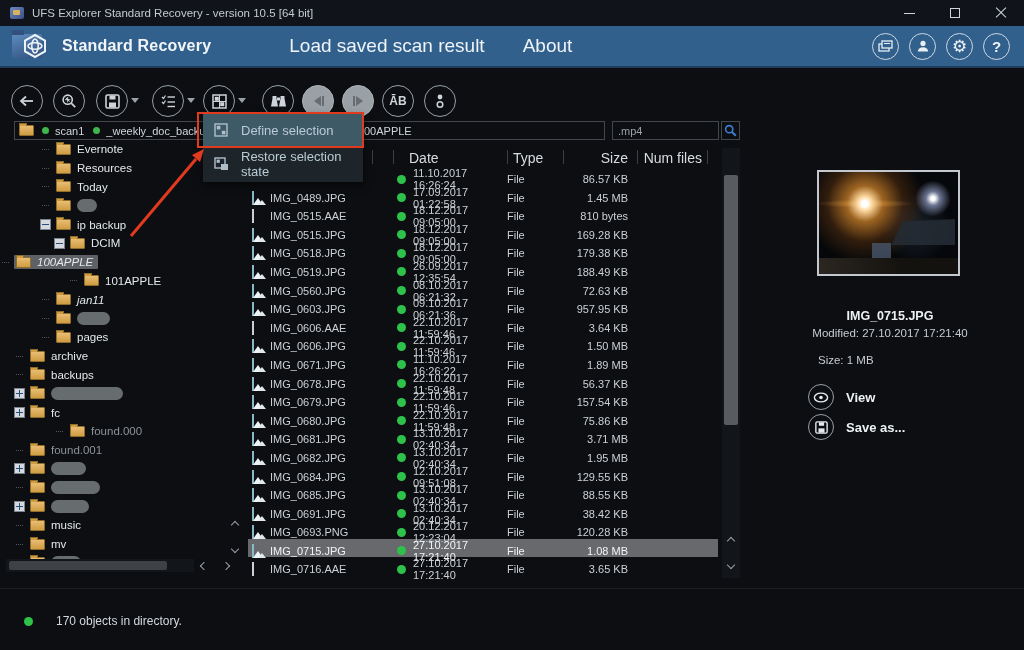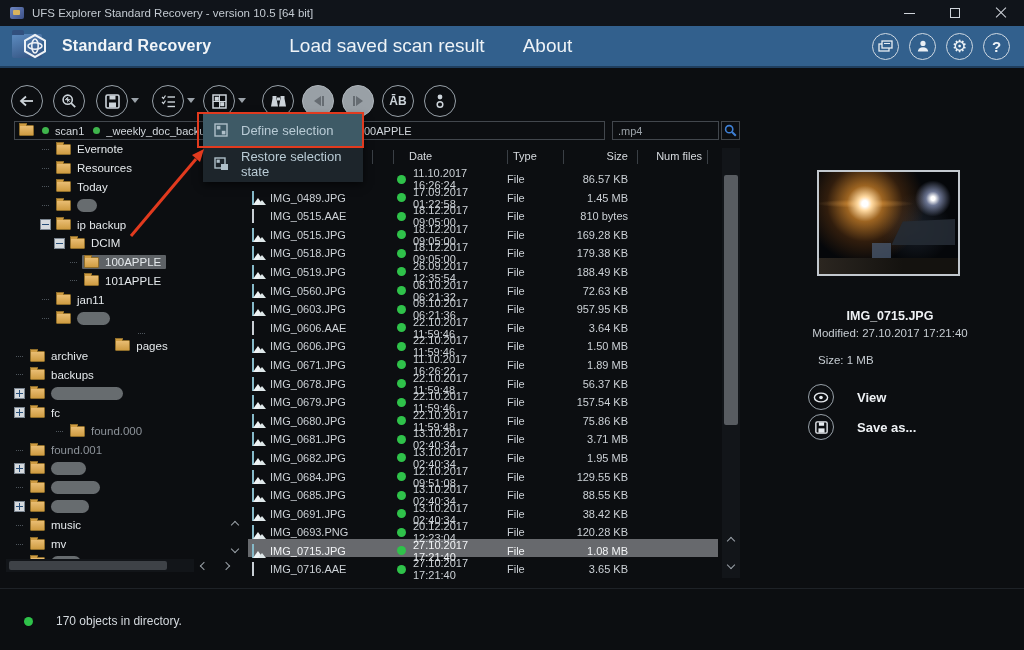--- a/index.html
+++ b/index.html
@@ -76,21 +76,21 @@
   .chev.right{transform:rotate(-45deg);}
   .tree-vup{position:absolute;left:232px;top:522px;}
   .tree-vdn{position:absolute;left:232px;top:546px;}
   .hsb-track{position:absolute;left:6px;top:559px;width:188px;height:13px;background:#121519;}
   .hsb-thumb{position:absolute;left:9px;top:561px;width:158px;height:9px;background:#3e4247;border-radius:2px;}
   .hsb-left{position:absolute;left:201px;top:563px;}
   .hsb-right{position:absolute;left:223px;top:563px;}
 
   
   .flist{position:absolute;left:248px;top:144px;width:470px;height:434px;}
-  .fheader{position:absolute;left:0;top:4px;width:470px;height:18px;font-size:11px;color:#d8dce0;}
+  .fheader{position:absolute;left:0;top:4px;width:470px;height:18px;font-size:14px;color:#d8dce0;}
   .fh-sep{position:absolute;top:2px;height:14px;border-left:1px solid #3a3f45;}
   .fh-label{position:absolute;top:2px;}
   .frows{position:absolute;left:0;top:23px;width:470px;}
   .frow{display:grid;grid-template-columns:22px 102px 21px 114px 56px 74px 70px 1fr;align-items:center;height:18.6px;font-size:11px;color:#ccd1d6;cursor:default;}
   .frow.selected{background:#67696d;color:#f2f4f6;}
   .fic{width:15px;height:12px;margin-left:4px;position:relative;overflow:hidden;}
   .ficon-image .fic{background:#4d95aa;border:1px solid #86bac9;}
   .ficon-image .fic::before{content:"";position:absolute;bottom:-1px;left:0;border-left:5px solid transparent;border-right:5px solid transparent;border-bottom:7px solid #eef3f5;}
   .ficon-image .fic::after{content:"";position:absolute;bottom:-1px;left:5px;border-left:4px solid transparent;border-right:4px solid transparent;border-bottom:5px solid #dfe8ea;}
   .ficon-doc .fic{background:#e9edf0;border:1px solid #c9cfd5;}
@@ -112,21 +112,21 @@
       radial-gradient(circle at 33% 31%, #ffffff 0 3px, #ffd9a0 7px, rgba(238,150,46,.65) 18px, rgba(150,80,20,.30) 38px, rgba(0,0,0,0) 60px),
       radial-gradient(ellipse 70px 6px at 33% 31%, rgba(255,200,120,.5), rgba(0,0,0,0) 70%),
       radial-gradient(circle at 82% 26%, #ffffff 0 2px, rgba(190,205,255,.55) 7px, rgba(0,0,0,0) 18px),
       radial-gradient(circle at 70% 55%, rgba(90,110,140,.25), rgba(0,0,0,0) 35px);}
   .th-roof{position:absolute;left:52%;top:46%;width:46%;height:26%;background:#252b34;clip-path:polygon(0 100%,18% 10%,100% 0,100% 100%);opacity:.9;}
   .th-ground{position:absolute;left:0;bottom:0;width:100%;height:16%;background:linear-gradient(90deg,#2b2620,#14120f 60%);}
   .th-box{position:absolute;left:38%;bottom:14%;width:14%;height:16%;background:#47566b;opacity:.8;}
   .pv-name{position:absolute;left:790px;top:309px;width:200px;text-align:center;font-size:12.5px;font-weight:bold;color:#eef1f4;}
   .pv-mod{position:absolute;left:780px;top:327px;width:220px;text-align:center;font-size:11.5px;color:#c6ccd2;}
   .pv-size{position:absolute;left:818px;top:354px;font-size:11.5px;color:#c6ccd2;}
-  .pv-action{position:absolute;left:808px;display:flex;align-items:center;gap:23px;cursor:default;}
+  .pv-action{position:absolute;left:808px;display:flex;align-items:center;gap:12px;cursor:default;}
   .pv-circ{width:26px;height:26px;border:1.6px solid #97a0a8;border-radius:50%;display:flex;align-items:center;justify-content:center;color:#e6eaee;}
   .pv-label{font-size:13px;font-weight:bold;color:#eef1f4;}
 
   
   .cmenu{position:absolute;left:203px;top:114px;width:160px;background:#1d252b;box-shadow:0 3px 8px rgba(0,0,0,.6);z-index:30;}
   .cm-item{display:flex;align-items:center;height:32px;font-size:13px;color:#b9cbd5;cursor:default;}
   .cm-item.hl{background:#3e5a66;}
   .cm-item:not(.hl){height:36px;}
   .cm-ic{margin:0 12px 0 11px;display:flex;}
   .red-rect{position:absolute;left:197px;top:112px;width:167px;height:36px;border:2px solid #e23a1e;z-index:40;pointer-events:none;}
@@ -339,53 +339,53 @@
         </span>
       </div>
       <div class="titem exp-minus" style="padding-left: 54px;">
         <span class="exp"></span>
         <span class="tinner">
           <span class="tfolder"></span>
           <span class="tlabel">DCIM</span>
 
         </span>
       </div>
-      <div class="titem selected exp-stub" style="padding-left: 68px;">
+      <div class="titem selected exp-stub" style=" font-style: italic;">
         <span class="exp"></span>
         <span class="tinner">
           <span class="tfolder"></span>
           <span class="tlabel">100APPLE</span>
 
         </span>
       </div>
       <div class="titem exp-stub" style="padding-left: 68px;">
         <span class="exp"></span>
         <span class="tinner">
           <span class="tfolder"></span>
           <span class="tlabel">101APPLE</span>
 
         </span>
       </div>
+      <div class="titem exp-stub" style="padding-left: 40px; font-style: italic;">
+        <span class="exp"></span>
+        <span class="tinner">
+          <span class="tfolder"></span>
+          <span class="tlabel">jan11</span>
+
+        </span>
+      </div>
+      <div class="titem blurred exp-stub" style="padding-left: 40px;">
+        <span class="exp"></span>
+        <span class="tinner">
+          <span class="tfolder"></span>
+
+          <span class="blob" style="width: 33px;"></span>
+        </span>
+      </div>
       <div class="titem exp-stub" style="padding-left: 40px;">
-        <span class="exp"></span>
-        <span class="tinner">
-          <span class="tfolder"></span>
-          <span class="tlabel">jan11</span>
-
-        </span>
-      </div>
-      <div class="titem blurred exp-stub" style="padding-left: 40px;">
-        <span class="exp"></span>
-        <span class="tinner">
-          <span class="tfolder"></span>
-
-          <span class="blob" style="width: 33px;"></span>
-        </span>
-      </div>
-      <div class="titem exp-stub" style="padding-left: 40px; flex-direction: column;">
         <span class="exp"></span>
         <span class="tinner">
           <span class="tfolder"></span>
           <span class="tlabel">pages</span>
 
         </span>
       </div>
       <div class="titem exp-stub" style="padding-left: 14px;">
         <span class="exp"></span>
         <span class="tinner">

